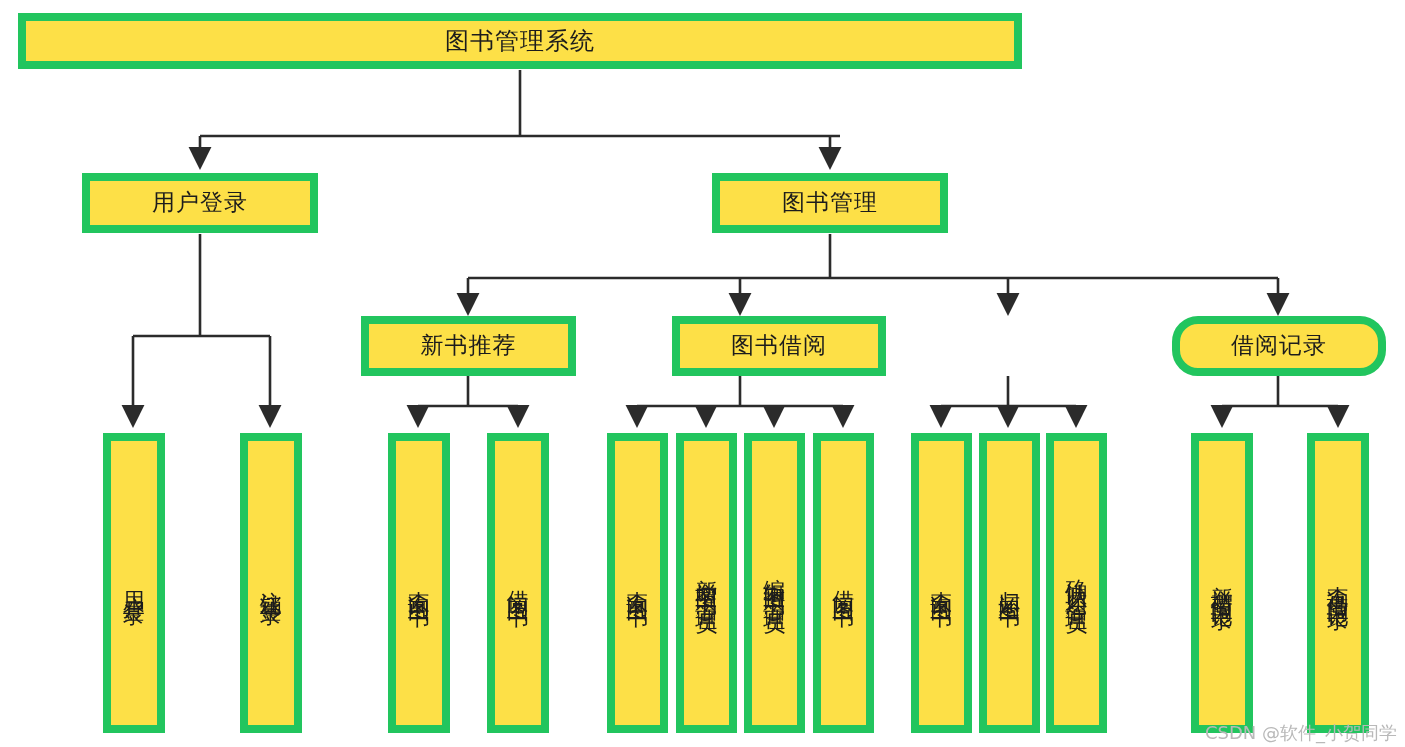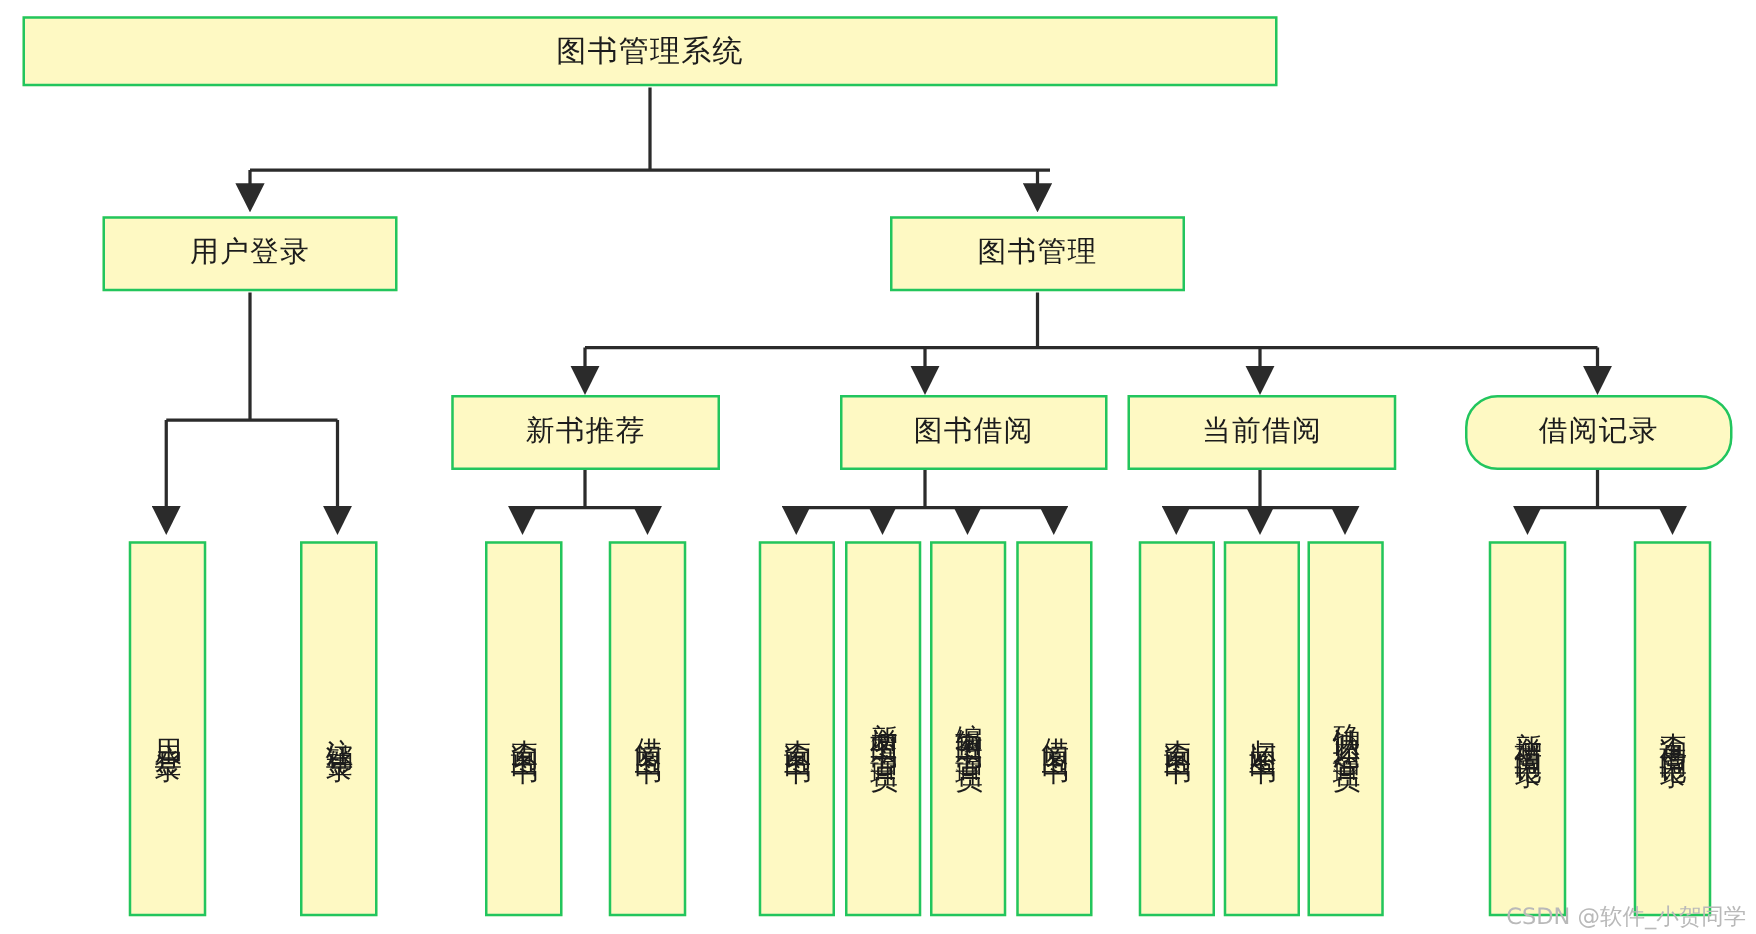--- a/index.html
+++ b/index.html
@@ -21,22 +21,22 @@
   #edges {
     position: absolute;
     left: 0;
     top: 0;
     width: 1405px;
     height: 747px;
   }
   .node {
     position: absolute;
     box-sizing: border-box;
-    border: 2px solid #22c55e;
-    background: #fef9c3;
+    border: 8px solid #22c55e;
+    background: #fde047;
     display: flex;
     align-items: center;
     justify-content: center;
     color: #1c1c1c;
     z-index: 2;
   }
   .node.horiz {
     font-size: 23px;
     letter-spacing: 1px;
     line-height: 1.2;
@@ -136,23 +136,20 @@
   <div class="node horiz" style="left:361px; top:316px; width:215px; height:60px;">
     <span>新书推荐</span>
   </div>
 
   <div class="node horiz" style="left:712px; top:173px; width:236px; height:60px;">
     <span>图书管理</span>
   </div>
   <div class="node horiz" style="left:672px; top:316px; width:214px; height:60px;">
     <span>图书借阅</span>
   </div>
-  <div class="node horiz" style="left:902px; top:316px; width:215px; height:60px;">
-    <span>当前借阅</span>
-  </div>
   <div class="node horiz" style="left:1172px; top:316px; width:214px; height:60px;border-radius:26px;">
     <span>借阅记录</span>
   </div>
 
   <div class="node vert" style="left:103px; top:433px; width:62px; height:300px;">
     <span class="vlabel">用户登录</span>
   </div>
   <div class="node vert" style="left:240px; top:433px; width:62px; height:300px;">
     <span class="vlabel">注销登录</span>
   </div>

